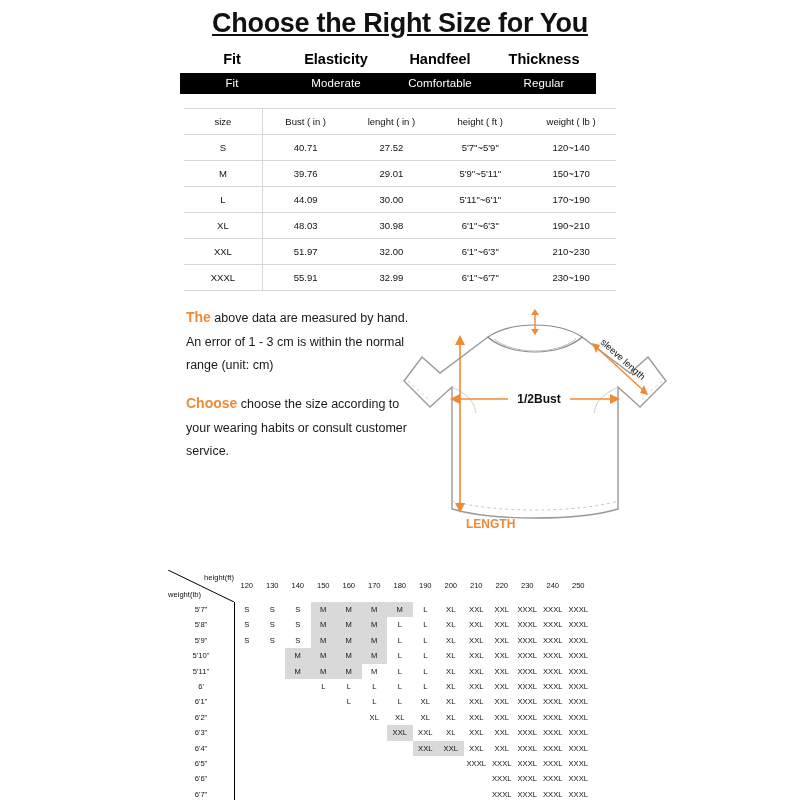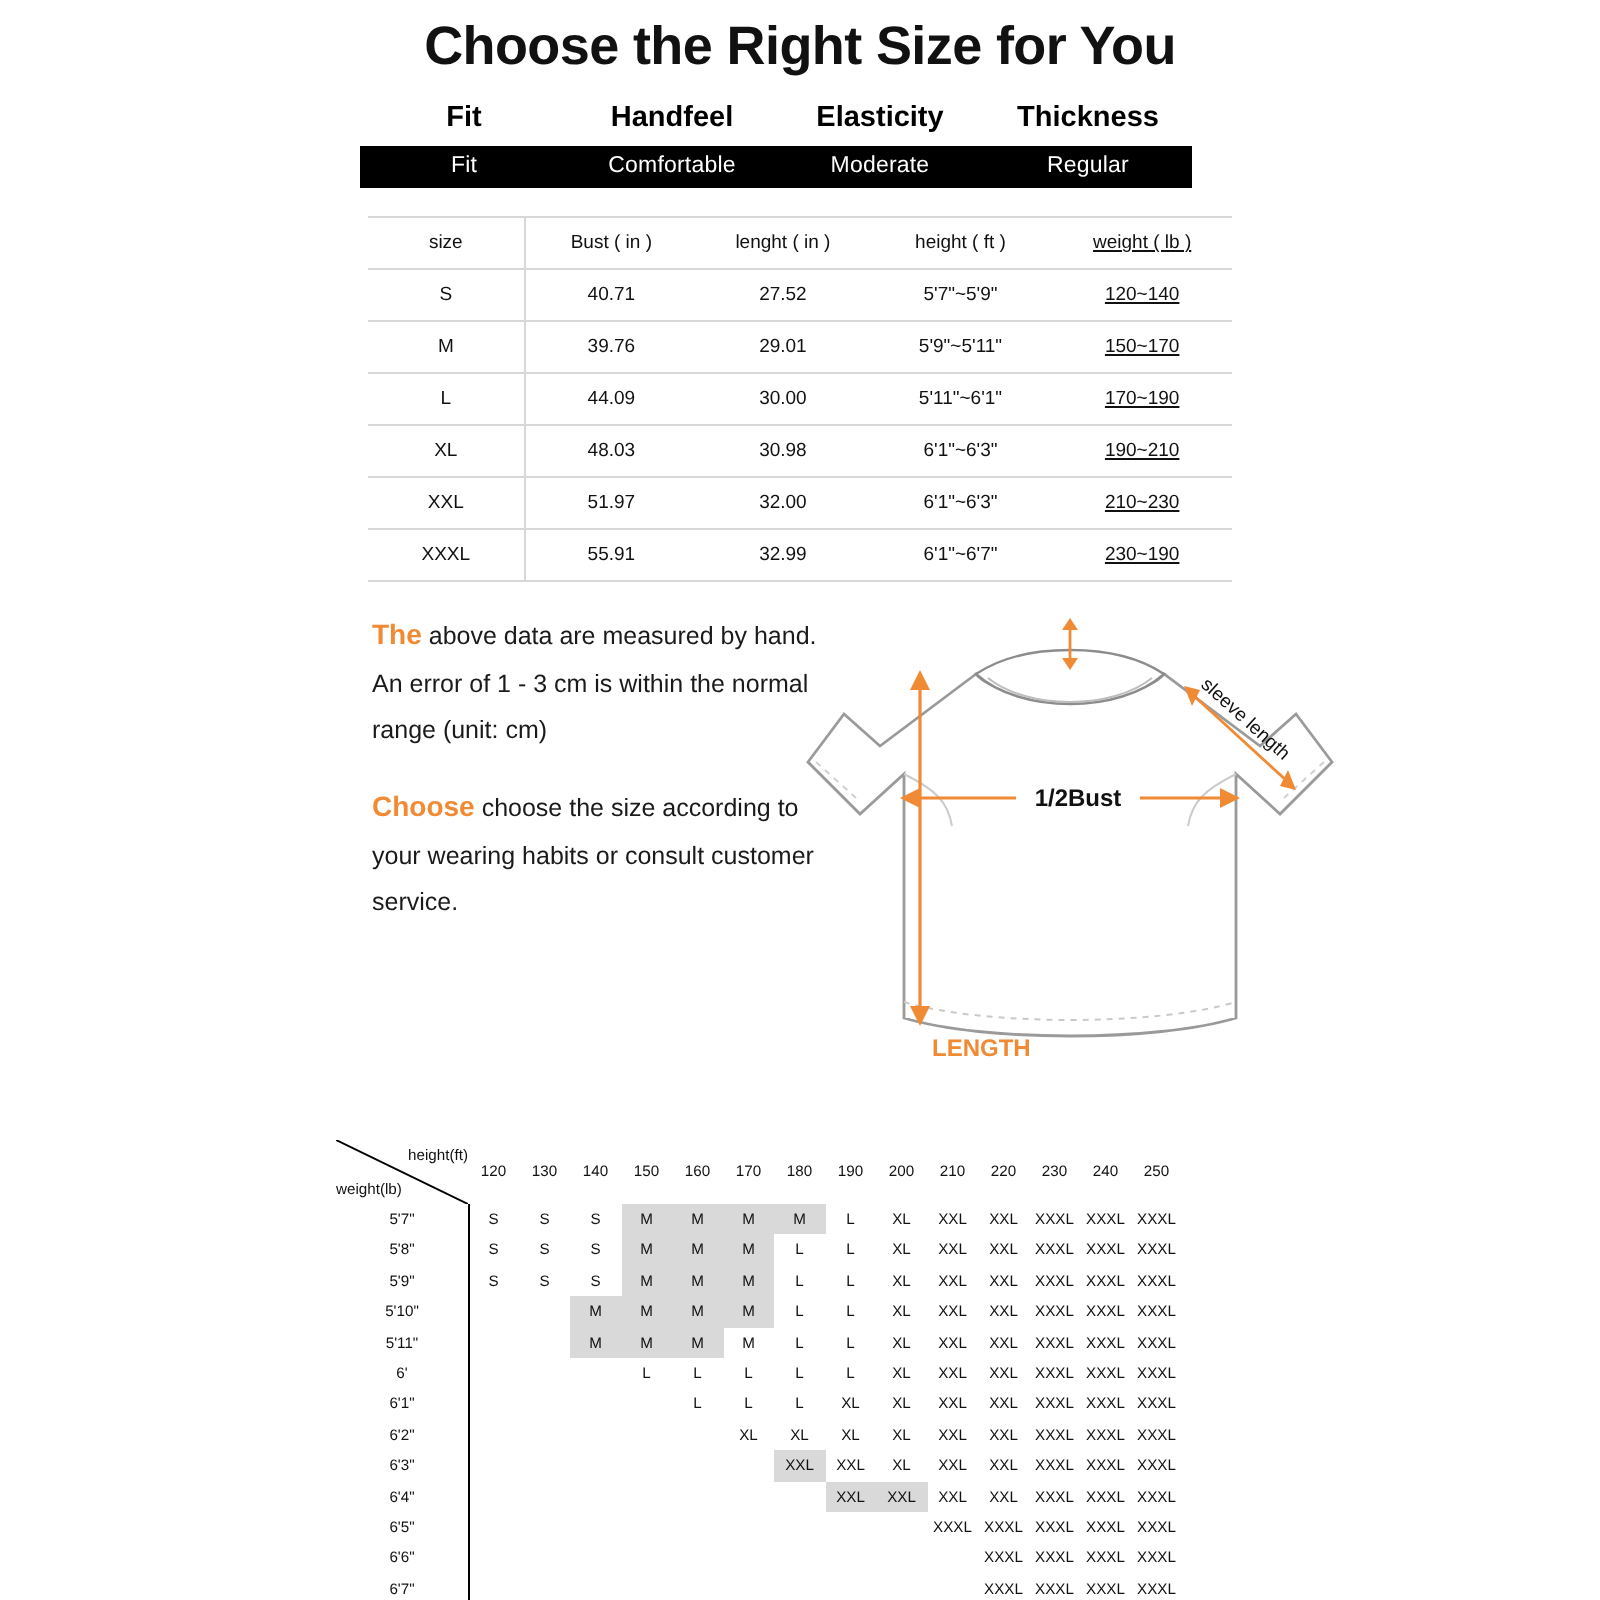--- a/index.html
+++ b/index.html
@@ -22,20 +22,21 @@
   }
 
   
   .title {
     text-align: center;
     font-size: 27px;
     font-weight: bold;
     letter-spacing: -0.3px;
     padding-top: 8px;
     color: #111;
+    text-decoration: underline;
   }
 
   
   .attrs {
     margin: 12px auto 0 auto;
     width: 440px;
     display: flex;
     justify-content: flex-start;
   }
   .attr-col {
@@ -74,21 +75,21 @@
     border-top: 1px solid #d7d7d7;
     border-bottom: 1px solid #d7d7d7;
   }
   .size-table td.sizecol, .size-table th.sizecol {
     width: 78px;
     border-right: 1px solid #d7d7d7;
   }
   .size-table td:nth-child(2), .size-table th:nth-child(2) { width: 86px; }
   .size-table td:nth-child(3), .size-table th:nth-child(3) { width: 86px; }
   .size-table td:nth-child(4), .size-table th:nth-child(4) { width: 92px; }
-  .size-table td:nth-child(5), .size-table th:nth-child(5) { width: 90px; text-decoration: underline; }
+  .size-table td:nth-child(5), .size-table th:nth-child(5) { width: 90px; }
   .size-table tbody tr:last-child td { border-bottom: 1px solid #d7d7d7; }
 
   
   .mid {
     position: relative;
     margin-top: 14px;
     height: 250px;
   }
   .notes {
     position: absolute;
@@ -189,26 +190,26 @@
 <div class="page">
 
   <div class="title">Choose the Right Size for You</div>
 
   <div class="attrs">
     <div class="attr-col">
       <div class="attr-head">Fit</div>
       <div class="attr-val">Fit</div>
     </div>
     <div class="attr-col">
+      <div class="attr-head">Elasticity</div>
+      <div class="attr-val">Moderate</div>
+    </div>
+    <div class="attr-col">
       <div class="attr-head">Handfeel</div>
       <div class="attr-val">Comfortable</div>
-    </div>
-    <div class="attr-col">
-      <div class="attr-head">Elasticity</div>
-      <div class="attr-val">Moderate</div>
     </div>
     <div class="attr-col">
       <div class="attr-head">Thickness</div>
       <div class="attr-val">Regular</div>
     </div>
   </div>
 
   <table class="size-table">
     <thead>
       <tr>

